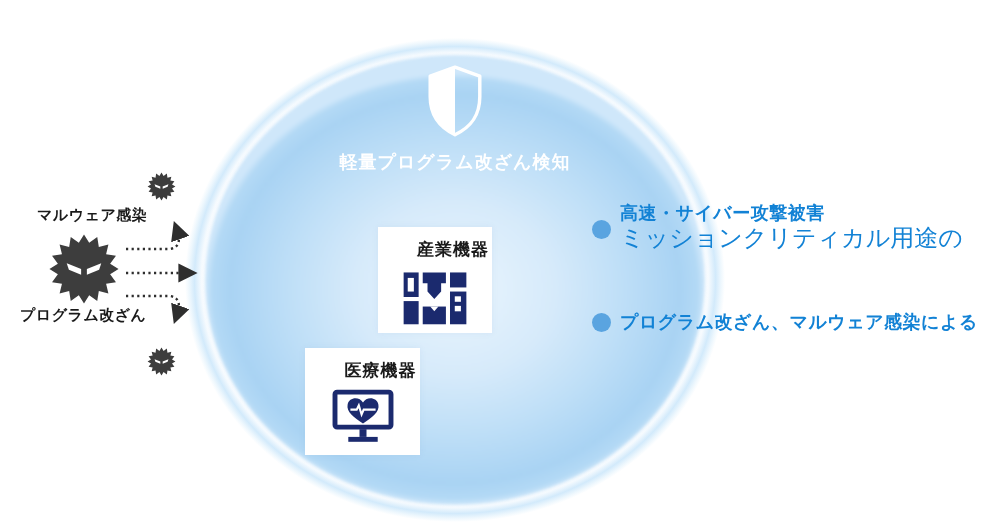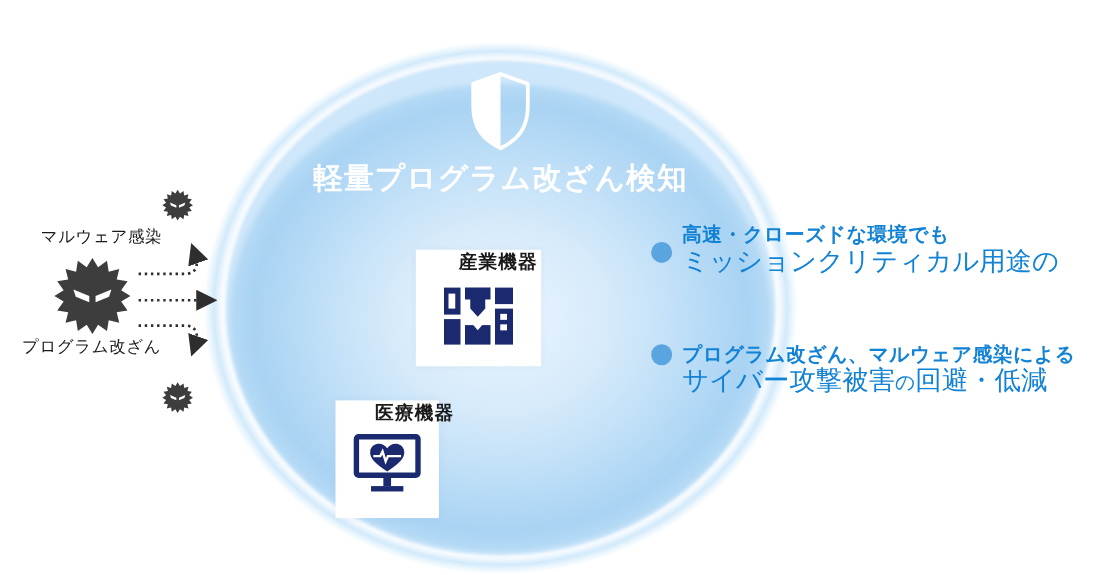--- a/index.html
+++ b/index.html
@@ -22,46 +22,46 @@
     background:radial-gradient(ellipse closest-side at 50% 52%,
       #eaf5fd 0%, #d6eafa 40%, #bfdff7 66%,
       var(--circle-blue,#a9d3f3) 90%, #b3d9f5 97%, #cfe7fa 100%);
     filter:blur(1.5px);
   }
 
   
   .shield{left:424px;top:60px;width:62px;height:82px;}
   .title{
     left:255px;top:147px;width:400px;text-align:center;color:#fff;
-    font-size:27px;font-weight:bold;line-height:31px;letter-spacing:1px;
+    font-size:18px;font-weight:bold;line-height:31px;letter-spacing:1px;
   }
 
   
   .virus-lg{left:48px;top:233px;width:72px;height:72px;}
   .virus-sm-top{left:147px;top:172px;width:29px;height:29px;}
   .virus-sm-bot{left:147px;top:347px;width:29px;height:29px;}
   .threat-label{
-    color:var(--label-black,#1a1a1a);font-size:15px;font-weight:400;
+    color:var(--label-black,#1a1a1a);font-size:15px;font-weight:700;
     letter-spacing:.5px;white-space:nowrap;
   }
   .threat-top{left:37px;top:206px;}
   .threat-bottom{left:20px;top:306px;}
   .arrows{left:118px;top:215px;width:92px;height:112px;}
 
   
   .card{
     background:#fff;text-align:center;
     box-shadow:0 0 6px rgba(120,160,200,.12);
   }
   .card-label{
     font-size:17px;font-weight:bold;color:var(--label-black,#1a1a1a);
-    letter-spacing:1px;white-space:nowrap;padding-left:36px;
+    letter-spacing:1px;margin-top:11px;white-space:nowrap;padding-left:36px;
   }
   .card-industrial{left:378px;top:227px;width:114px;height:106px;}
-  .card-medical{left:305px;top:364px;width:94px;height:107px;}
+  .card-medical{left:305px;top:348px;width:115px;height:107px;}
   .card-pos{left:470px;top:348px;width:115px;height:107px;}
   .card svg{display:block;margin:6px auto 0;}
 
   
   .benefit{position:absolute;left:592px;}
   .benefit .dot{
     position:absolute;left:0;width:19px;height:19px;border-radius:50%;
     background:var(--bullet-blue,#5aa4e0);
   }
   .b1{top:202px;} .b1 .dot{top:18px;}
@@ -151,27 +151,26 @@
       <polyline points="32,30 41,30 44,24 48,37 51,30 68,30" fill="none" stroke="#ffffff" stroke-width="3"></polyline>
       <rect x="45" y="58" width="10" height="11" fill="#1b2a6e"></rect>
       <rect x="29" y="69" width="42" height="7" fill="#1b2a6e"></rect>
     </svg>
   </div>
 
 
   <div class="benefit b1">
     <span class="dot"></span>
     <div class="text">
-      <div class="small-line">高速・クローズドな環境でも</div>
+      <div class="small-line">高速・サイバー攻撃被害</div>
       <div class="big-line">ミッションクリティカル用途の</div>
     </div>
   </div>
 
   <div class="benefit b2">
     <span class="dot"></span>
     <div class="text">
       <div class="small-line">プログラム改ざん、マルウェア感染による</div>
-      <div class="big-line"><span>サイバー攻撃被害</span><span class="particle">の</span><span>回避・低減</span></div>
     </div>
   </div>
 
 
 </div>
 
 </body></html>

